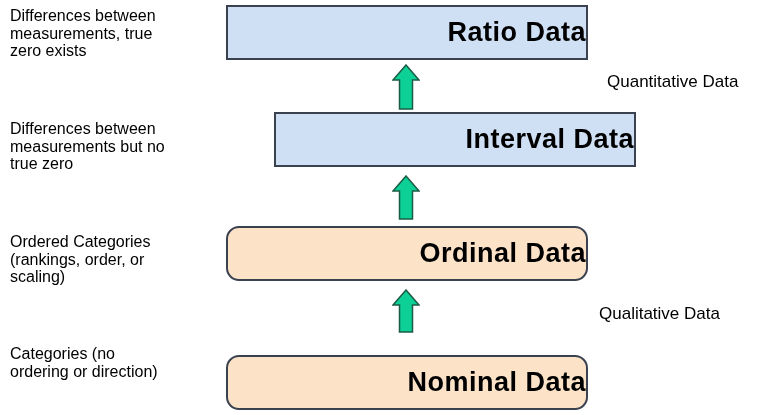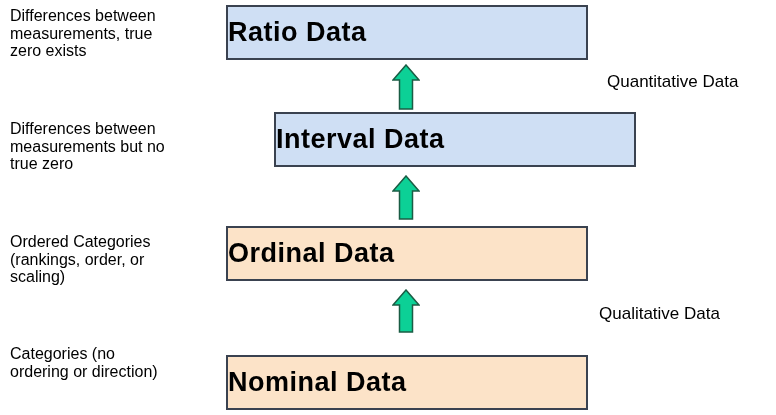--- a/index.html
+++ b/index.html
@@ -13,28 +13,28 @@
     overflow: hidden;
   }
   .level-box {
     position: absolute;
     left: 226px;
     width: 358px;
     height: 51px;
     border: 2px solid var(--box-border, #3a4250);
     display: flex;
     align-items: center;
-    justify-content: flex-start;
+    justify-content: flex-end;
     font-weight: bold;
     font-size: 27px;
     letter-spacing: 0.5px;
     box-sizing: content-box;
   }
   .level-box.blue   { background: var(--quantitative-box, #cfdff4); }
-  .level-box.orange { background: var(--qualitative-box, #fce3c8); }
+  .level-box.orange { background: var(--qualitative-box, #fce3c8); border-radius: 13px; }
 
   .description {
     position: absolute;
     left: 10px;
     width: 210px;
     font-size: 16px;
     line-height: 17.5px;
     white-space: pre-line;
   }
   .group-label {

